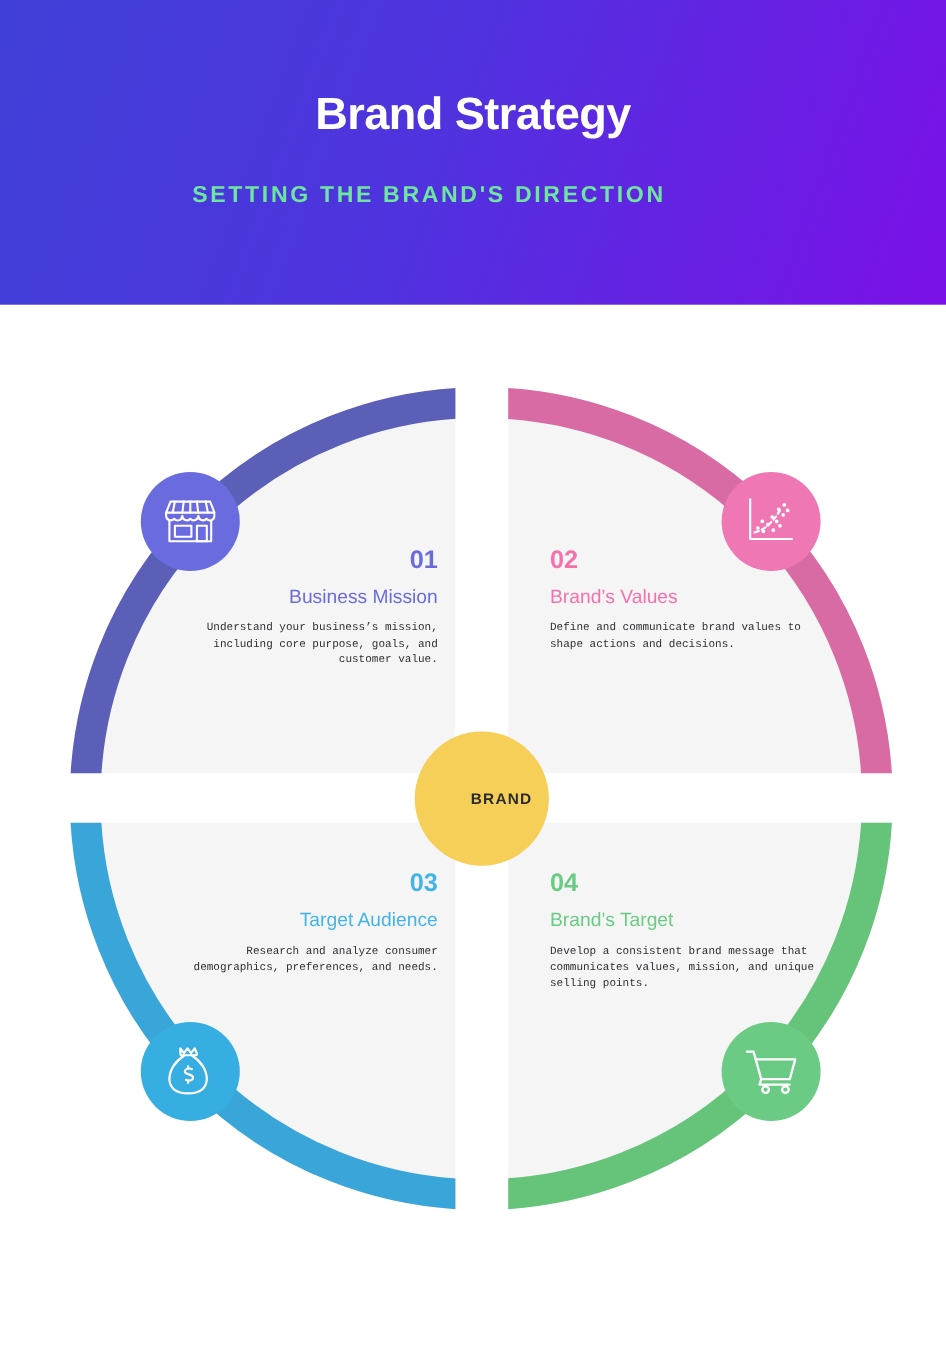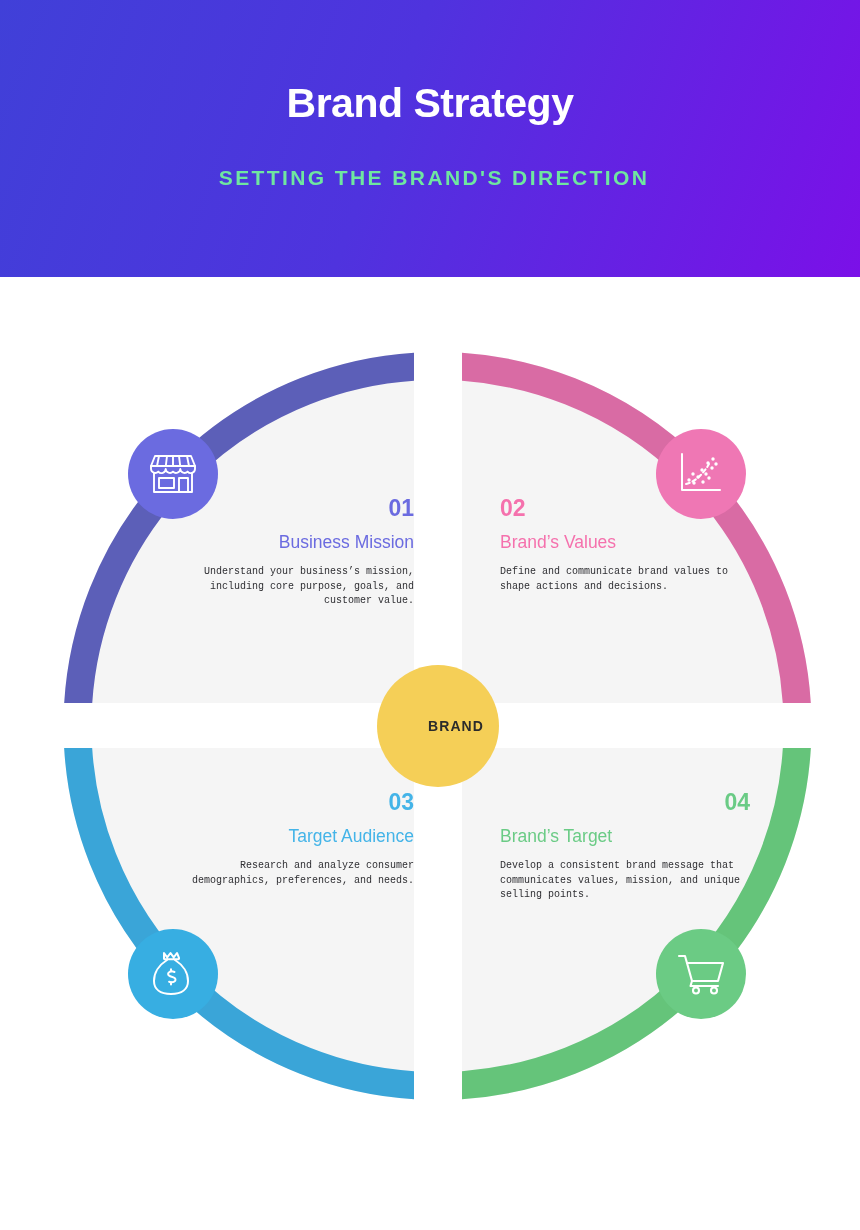--- a/index.html
+++ b/index.html
@@ -35,21 +35,20 @@
   }
   #header-subtitle {
     position: absolute;
     left: 0; top: 166px;
     width: 780px;
     text-align: center;
     color: #6FE6A0;
     font-size: 21px;
     font-weight: bold;
     letter-spacing: 2.4px;
-    margin-left: 44px;
   }
 
   
   #wheel {
     position: absolute;
     left: 61px; top: 352px;
     width: 753px; height: 748px;
   }
   #wheel-svg { position: absolute; left: 0; top: 0; }
 
@@ -66,21 +65,21 @@
     font-weight: normal;
     line-height: 1.2;
     margin-bottom: 12px;
   }
   .q-desc {
     font-size: 10px;
     line-height: 1.44;
     color: #2F2F33;
     font-family: Liberation Mono, monospace;
   }
-  .align-right { text-align: right; margin-left: 16px; }
+  .align-right { text-align: right; }
   .align-left  { text-align: left;  }
 
   #q1-text { left: 148px; top: 496px; }
   #q2-text { left: 500px; top: 496px; }
   #q3-text { left: 148px; top: 790px; }
   #q4-text { left: 500px; top: 790px; }
 
   
   .icon-badge {
     position: absolute;
@@ -183,21 +182,21 @@
     <div class="q-desc">Define and communicate brand values to shape actions and decisions.</div>
   </div>
 
   <div class="quad-text align-right" id="q3-text">
     <div class="q-num" style="color:#44B4E8;">03</div>
     <div class="q-title" style="color:#44B4E8;">Target Audience</div>
     <div class="q-desc">Research and analyze consumer demographics, preferences, and needs.</div>
   </div>
 
   <div class="quad-text align-left" id="q4-text">
-    <div class="q-num" style="color:#6ACB85;text-align:right;">04</div>
+    <div class="q-num" style="color:#6ACB85;">04</div>
     <div class="q-title" style="color:#6ACB85;">Brand’s Target</div>
     <div class="q-desc">Develop a consistent brand message that communicates values, mission, and unique selling points.</div>
   </div>
 
   <div class="icon-badge" id="icon-1">
     <svg width="46" height="42" viewBox="0 0 46 42" fill="none" stroke="#ffffff" stroke-width="1.9" stroke-linejoin="round" stroke-linecap="round">
       <path d="M5 3 h36 l4 10 H1 Z"></path>
       <path d="M1 13 v3 a4.2 4.2 0 0 0 7.3 2.6 A4.2 4.2 0 0 0 15.7 16 a4.2 4.2 0 0 0 7.3 2.6
                A4.2 4.2 0 0 0 30.3 16 a4.2 4.2 0 0 0 7.3 2.6 A4.2 4.2 0 0 0 45 16 v-3"></path>
       <path d="M9 3 l-2 10 M17 3 l-1.2 10 M23 3 v10 M29 3 l1.2 10 M37 3 l2 10"></path>

